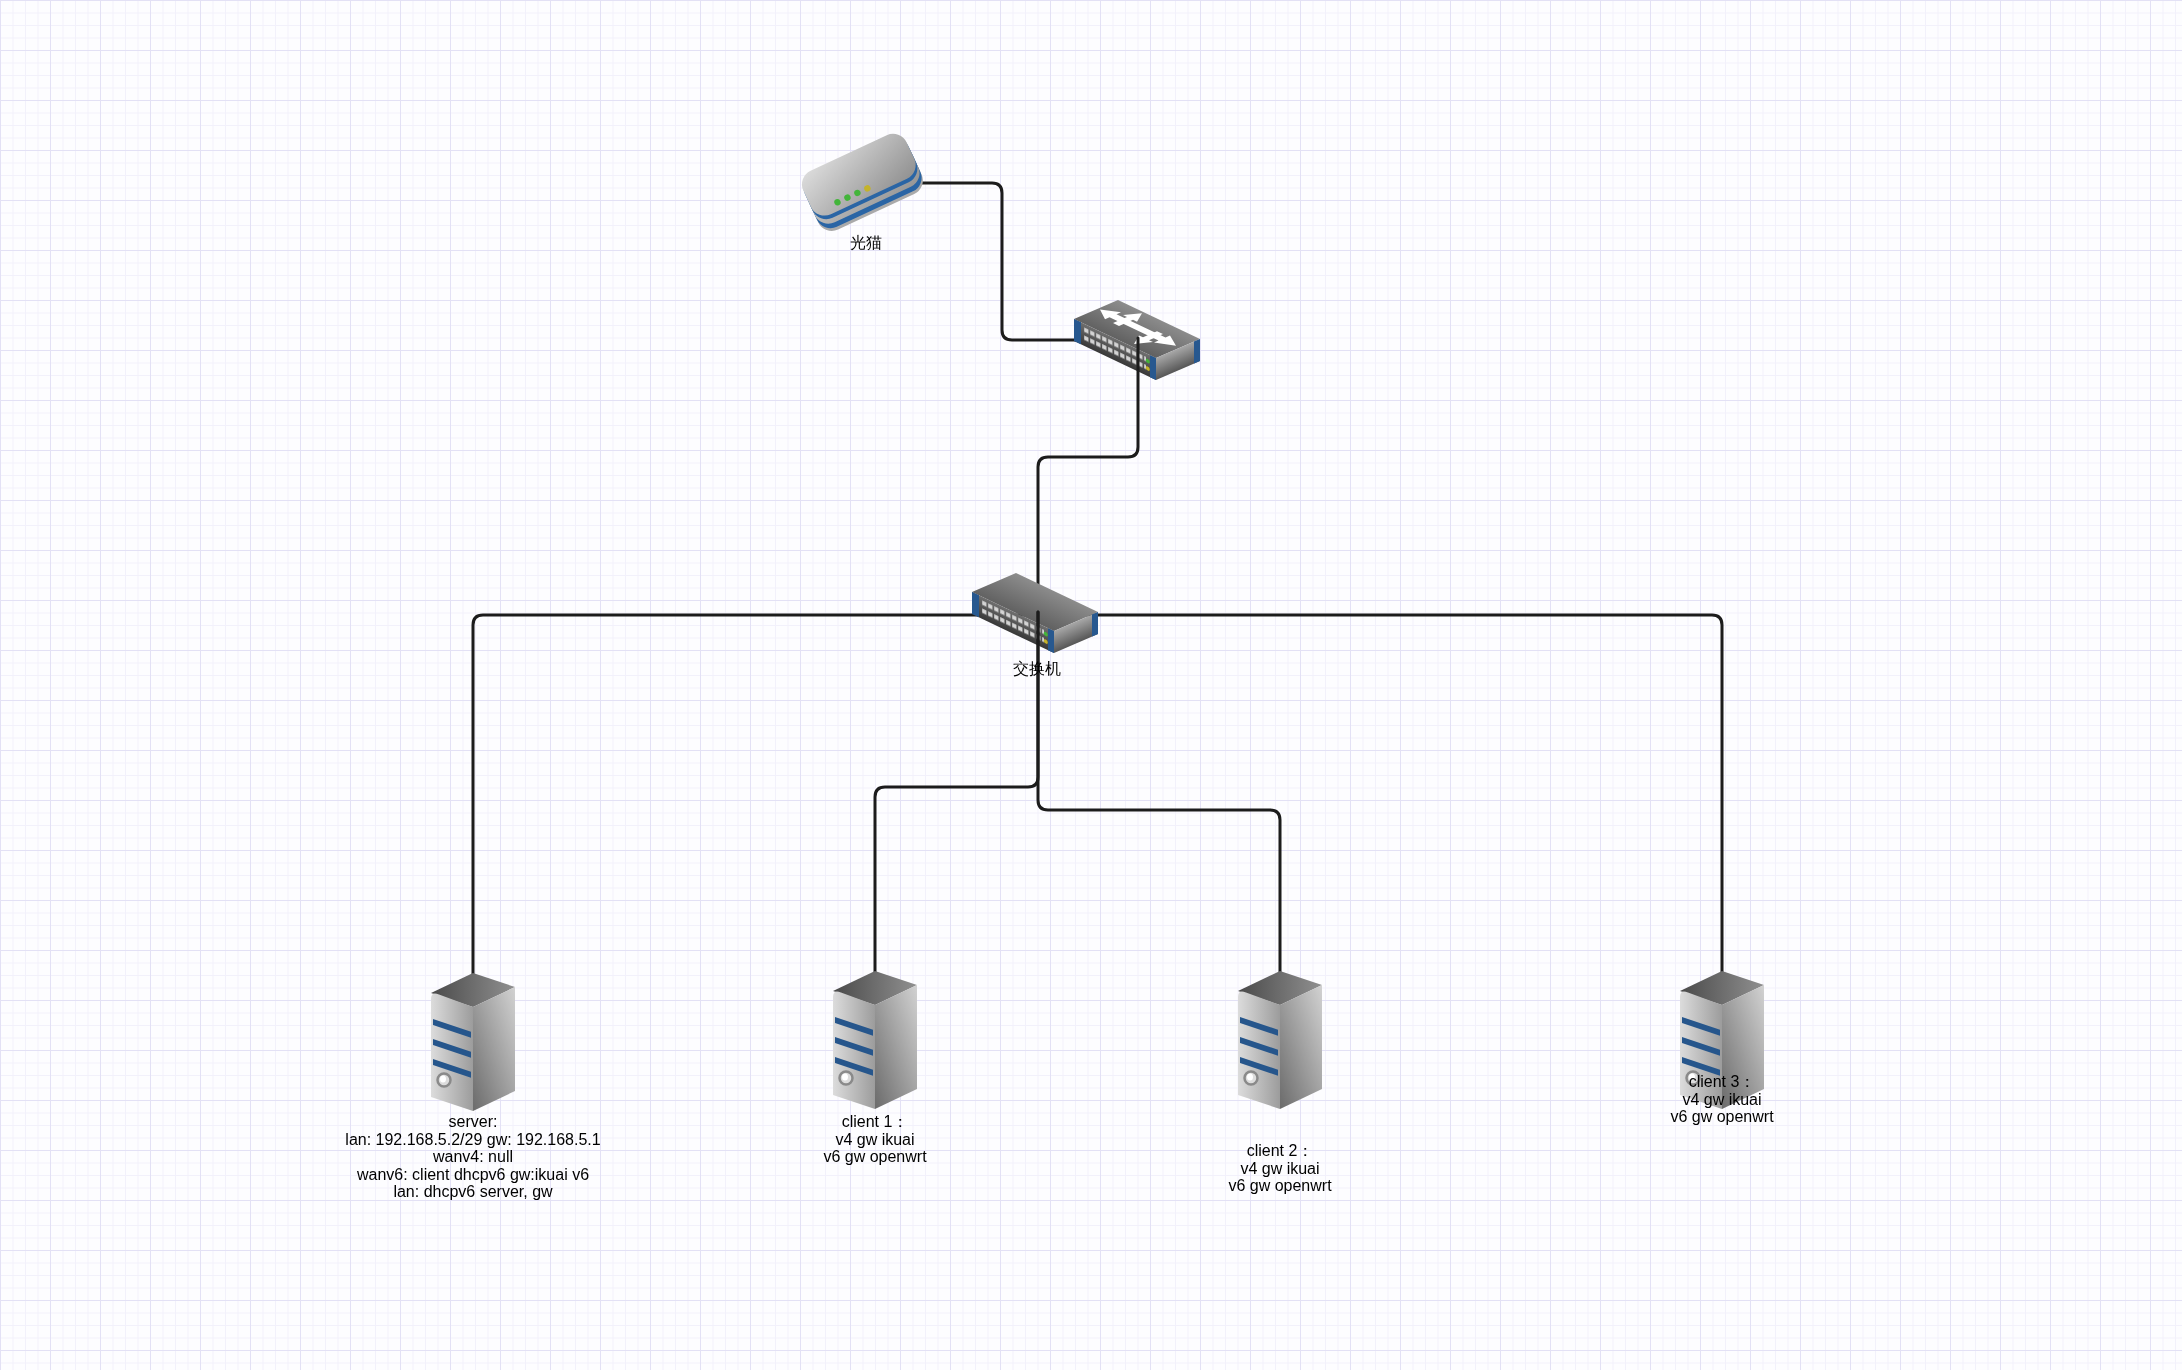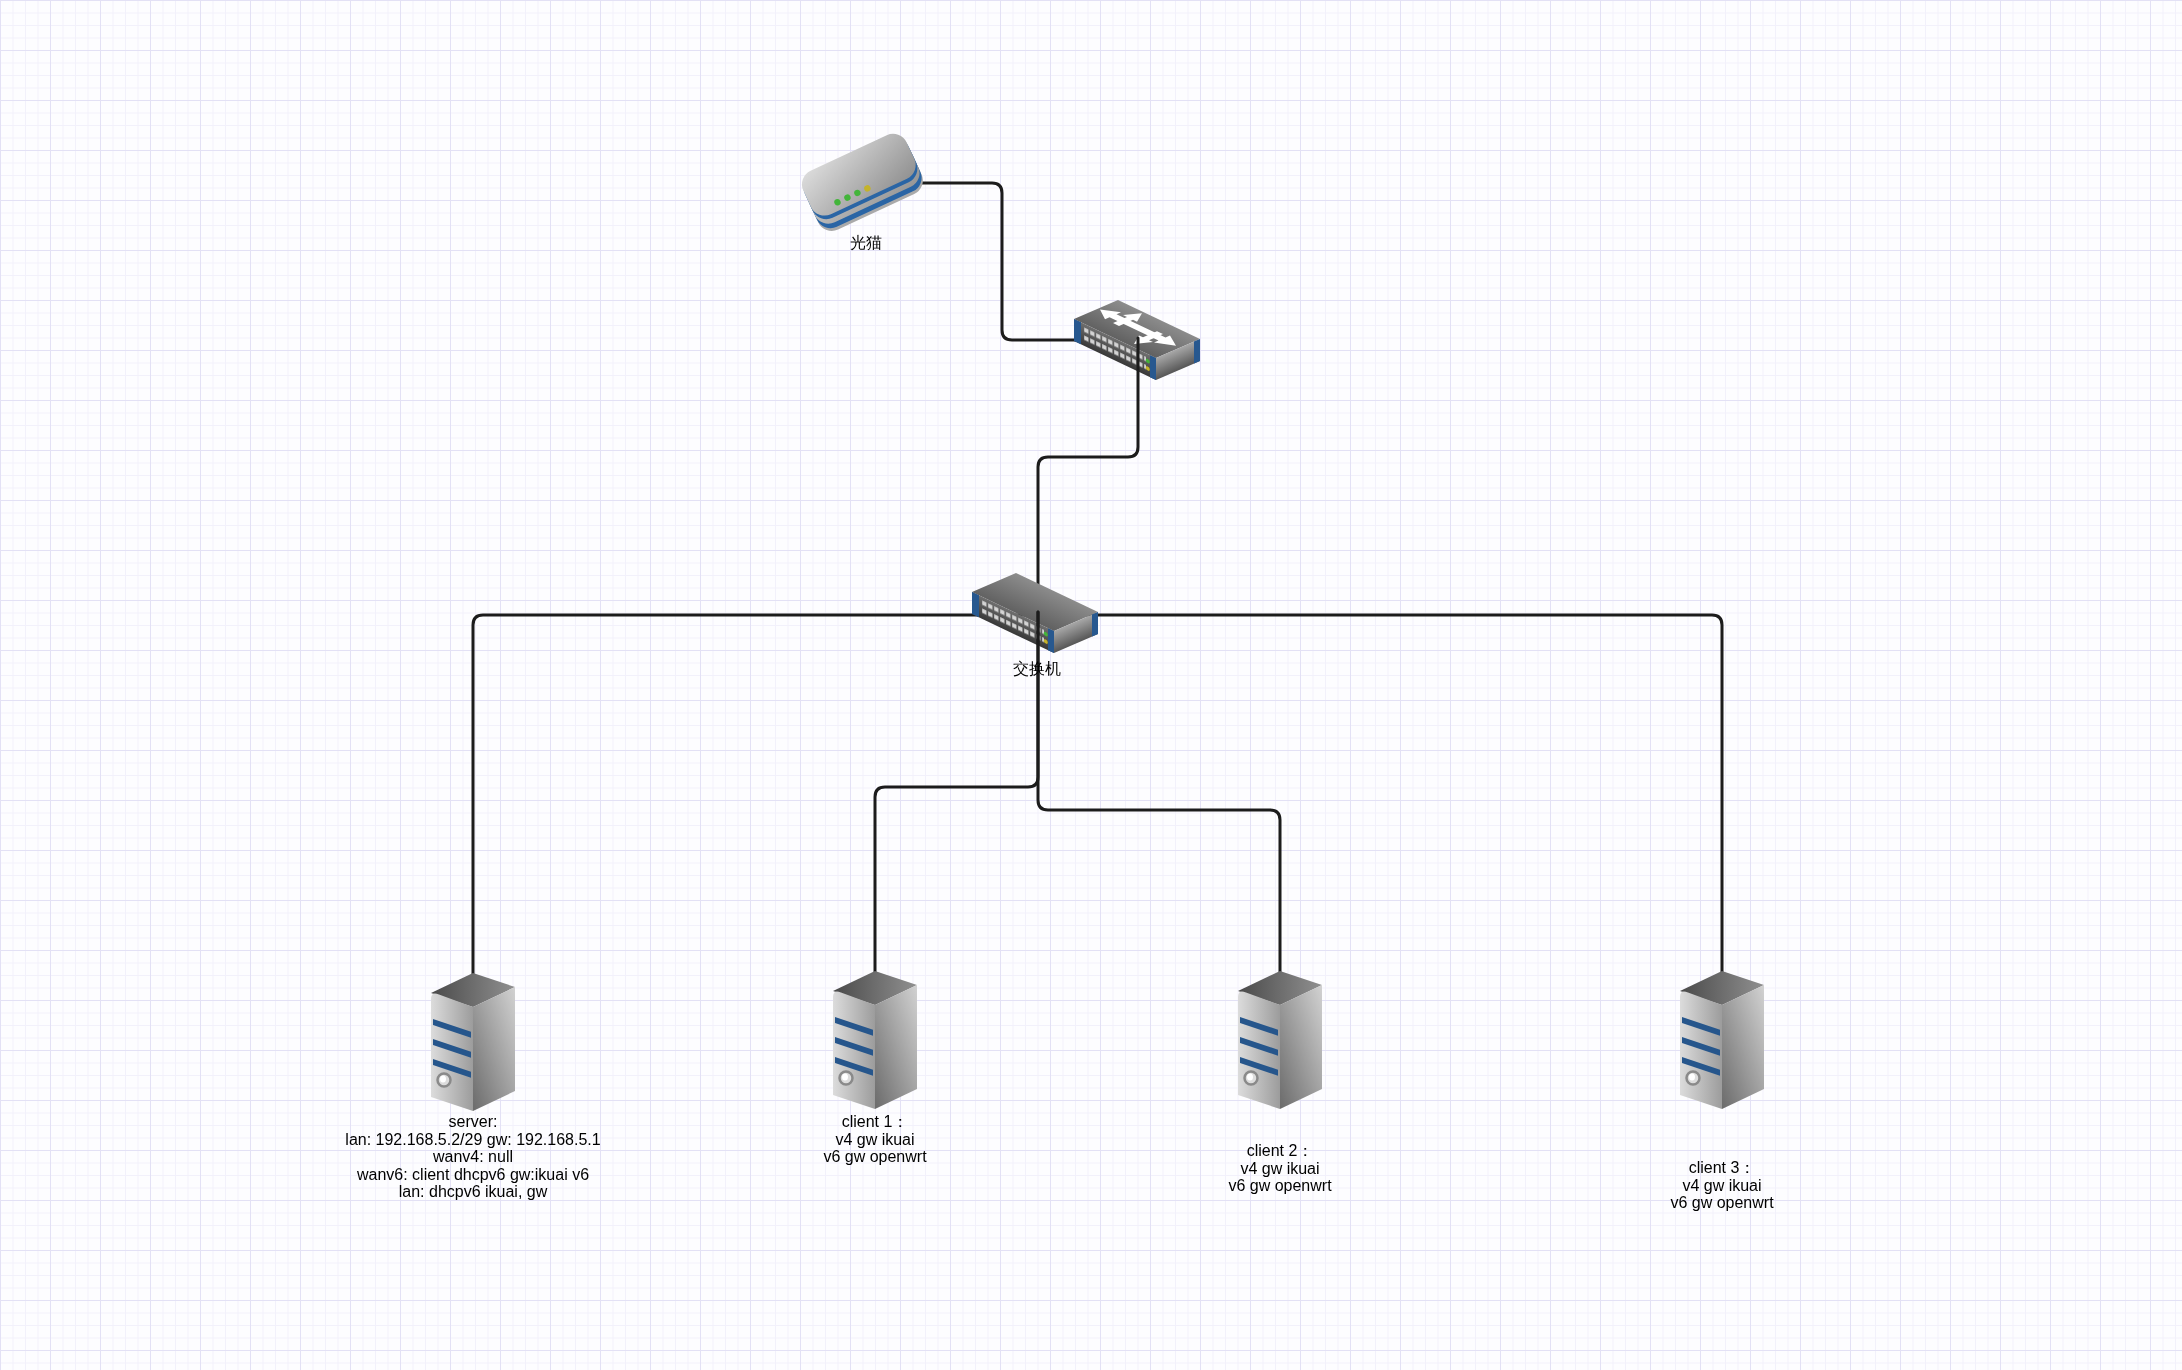--- a/index.html
+++ b/index.html
@@ -167,34 +167,34 @@
 
   <div class="label" style="left:937px;top:660px;width:200px">
     <div class="line">交换机</div>
   </div>
 
   <div class="label" style="left:283px;top:1113px;width:380px">
     <div class="line">server:</div>
     <div class="line">lan: 192.168.5.2/29 gw: 192.168.5.1</div>
     <div class="line">wanv4: null</div>
     <div class="line">wanv6: client dhcpv6 gw:ikuai v6</div>
-    <div class="line">lan: dhcpv6 ikuai, gw</div>
+    <div class="line">lan: dhcpv6 server, gw</div>
   </div>
 
   <div class="label" style="left:765px;top:1113px;width:220px">
     <div class="line">client 1：</div>
     <div class="line">v4 gw ikuai</div>
     <div class="line">v6 gw openwrt</div>
   </div>
 
   <div class="label" style="left:1170px;top:1142px;width:220px">
     <div class="line">client 2：</div>
     <div class="line">v4 gw ikuai</div>
     <div class="line">v6 gw openwrt</div>
   </div>
 
-  <div class="label" style="left:1612px;top:1159px;width:220px">
+  <div class="label" style="left:1612px;top:1073px;width:220px">
     <div class="line">client 3：</div>
     <div class="line">v4 gw ikuai</div>
     <div class="line">v6 gw openwrt</div>
   </div>
 
 </div>
 
 </body></html>

